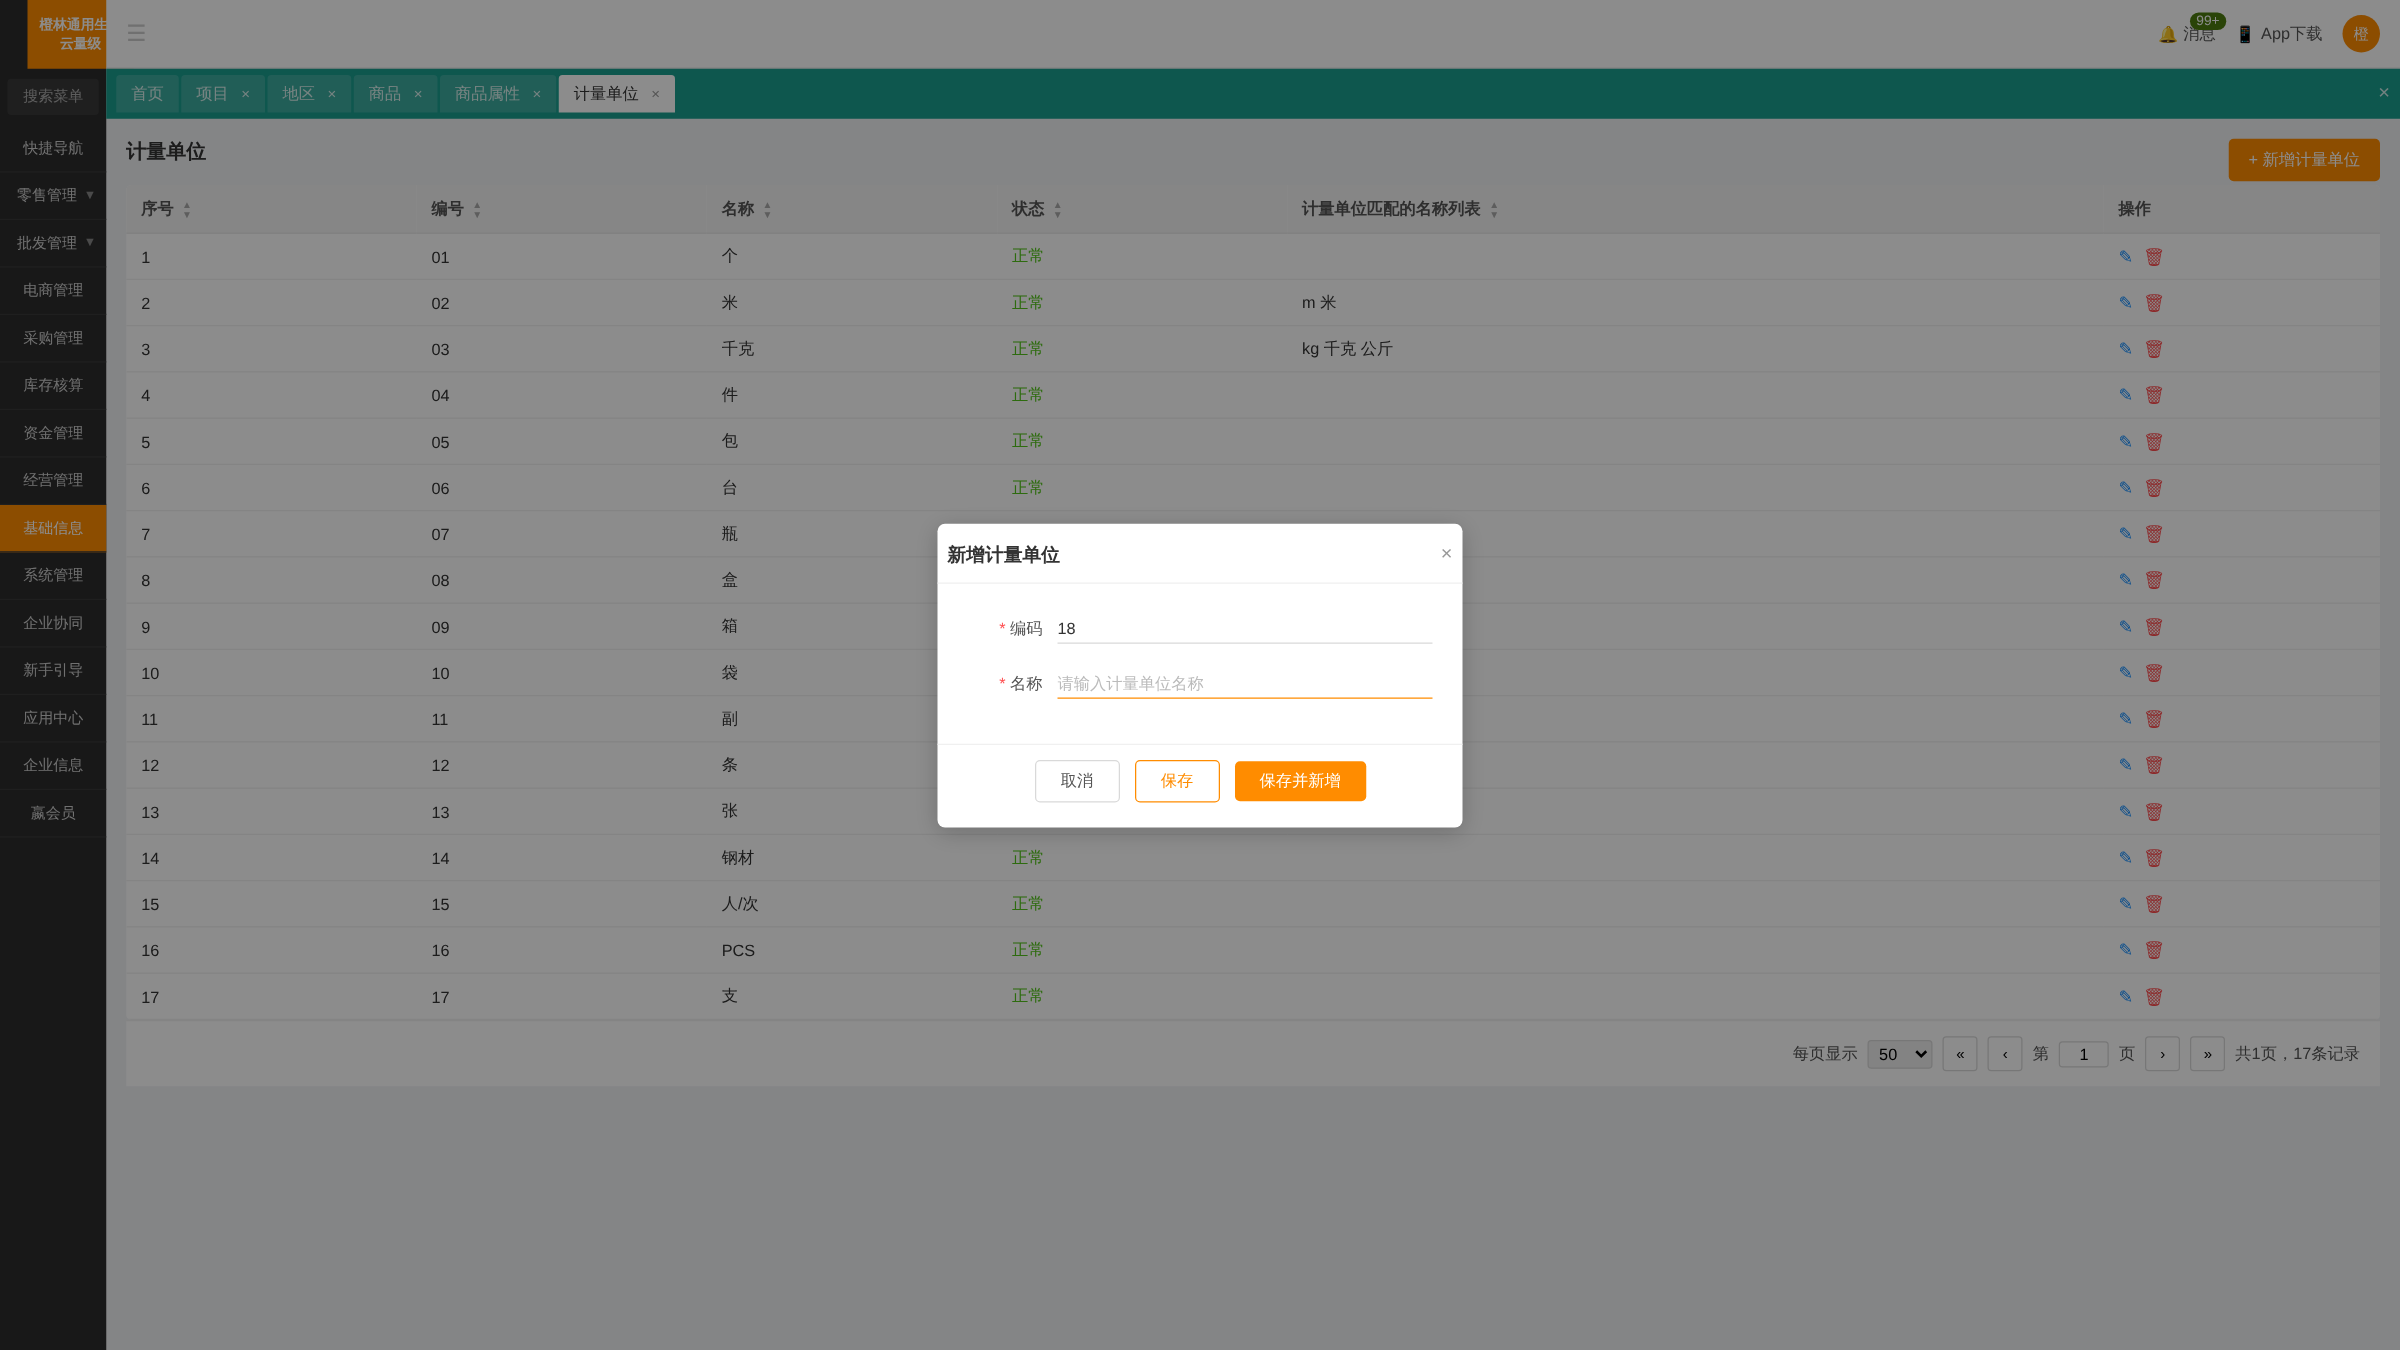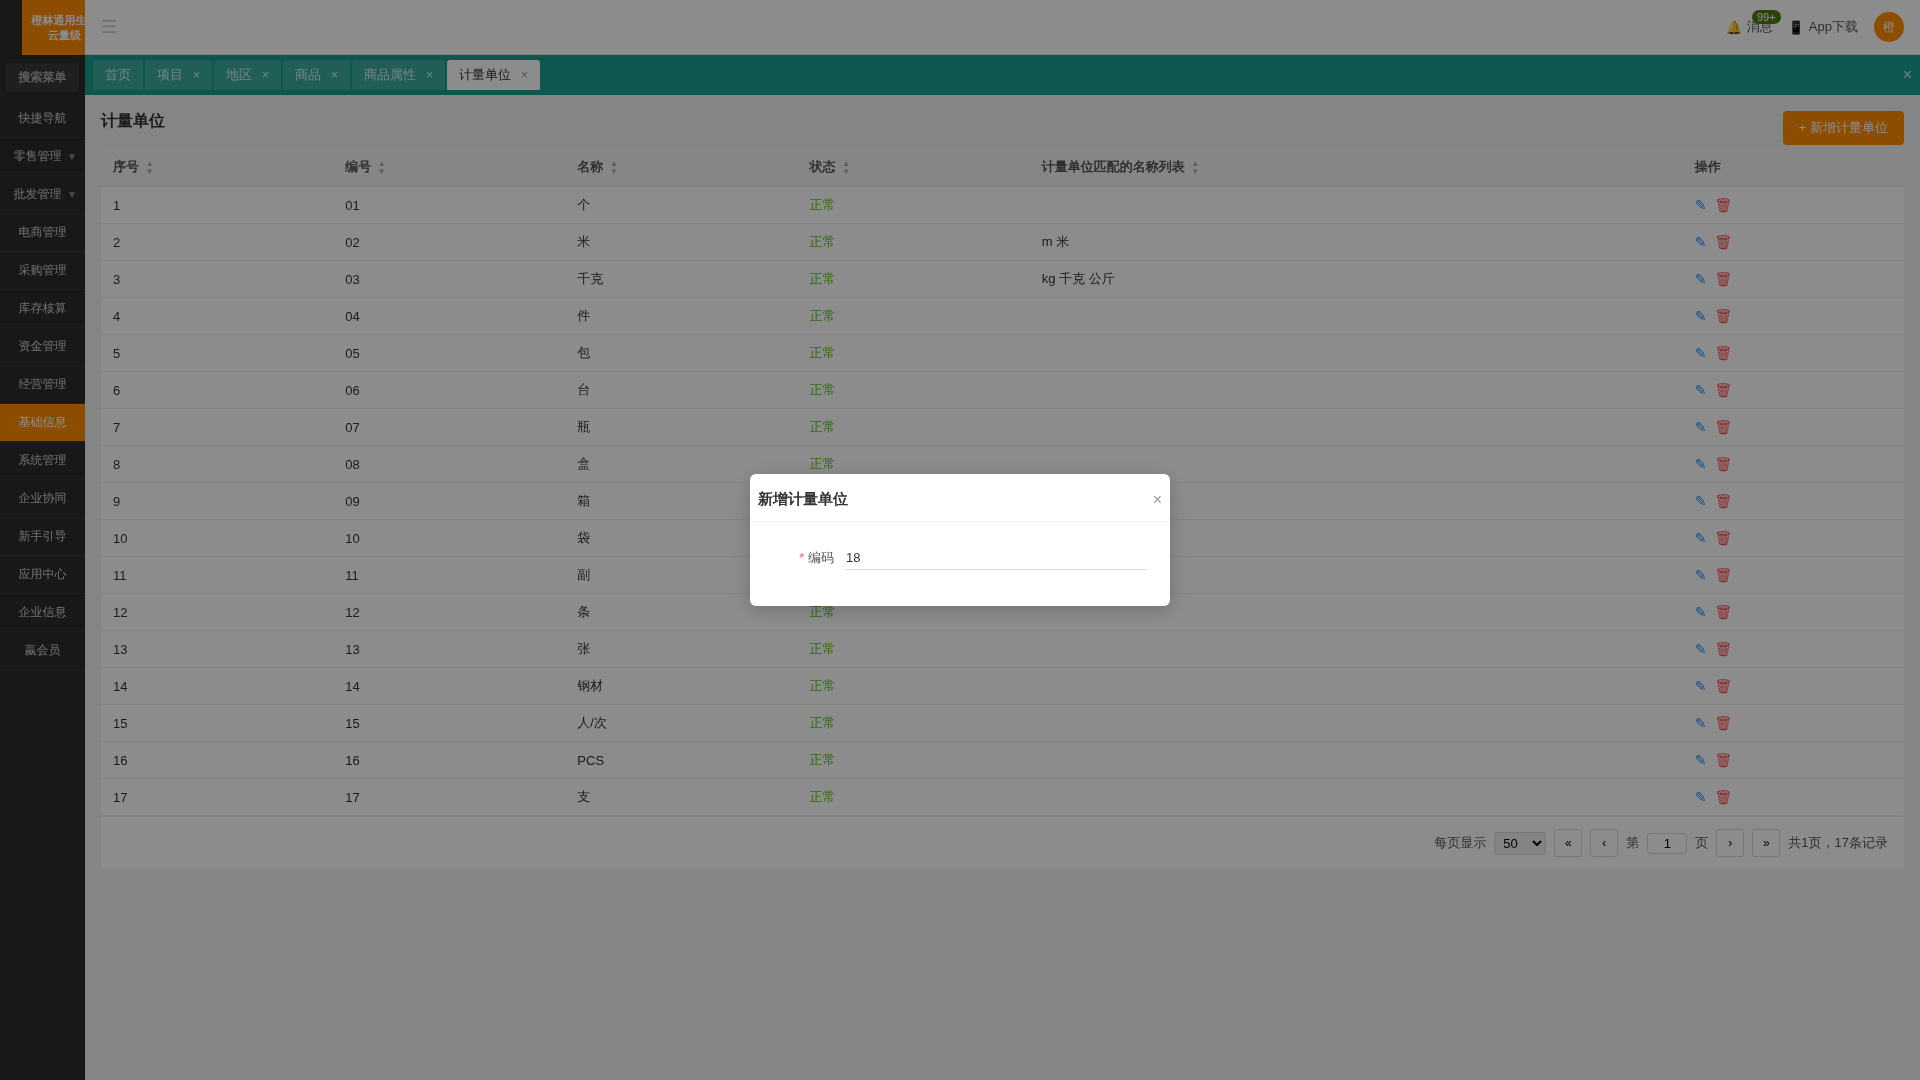--- a/index.html
+++ b/index.html
@@ -3,21 +3,21 @@
   <meta charset="utf-8">
   <style>
     * { margin: 0; padding: 0; box-sizing: border-box; }
     body { font-family: "Microsoft YaHei", "PingFang SC", sans-serif; font-size: 13px; background: #f0f2f5; width: 1920px; height: 1080px; overflow: hidden; display: flex; }
 
     
     .sidebar { width: 85px; background: #2d2d2d; height: 1080px; display: flex; flex-direction: column; align-items: center; flex-shrink: 0; }
     .sidebar-logo { width: 85px; height: 55px; background: #ff8c00; display: flex; align-items: center; justify-content: center; flex-shrink: 0; margin-left: 44px; }
     .sidebar-logo-text { color: white; font-size: 11px; font-weight: bold; text-align: center; line-height: 1.3; }
     .sidebar-search { width: 100%; padding: 8px 6px; }
-    .sidebar-search-btn { width: 100%; background: #3a3a3a; border: none; color: #aaa; padding: 6px 4px; border-radius: 3px; cursor: pointer; font-size: 12px; text-align: center; font-weight: bold; }
+    .sidebar-search-btn { width: 100%; background: #3a3a3a; border: none; color: #aaa; padding: 6px 4px; border-radius: 3px; cursor: pointer; font-size: 12px; text-align: center; }
     .sidebar-nav-item { width: 100%; padding: 10px 4px; color: #ccc; text-align: center; cursor: pointer; font-size: 12px; border-bottom: 1px solid #3a3a3a; }
     .sidebar-nav-item.active { background: #ff8c00; color: white; }
     .sidebar-nav-item.has-arrow { display: flex; align-items: center; justify-content: space-between; padding: 10px 8px; }
     .sidebar-nav-label { flex: 1; text-align: center; }
     .sidebar-arrow { font-size: 10px; color: #888; }
 
     
     .main { flex: 1; display: flex; flex-direction: column; height: 1080px; }
 
     
@@ -457,15 +457,27 @@
       <span class="modal-close">×</span>
     </div>
     <div class="modal-body">
       <div class="form-row">
         <div class="form-label">
           <span style="color:#ff4d4f;">*</span>
           <span>编码</span>
         </div>
         <input class="form-input" type="text" value="18" style="">
       </div>
+      <div class="form-row">
+        <div class="form-label">
+          <span style="color:#ff4d4f;">*</span>
+          <span>名称</span>
+        </div>
+        <input class="form-input focused" type="text" placeholder="请输入计量单位名称" style="">
+      </div>
+    </div>
+    <div class="modal-footer">
+      <button class="btn-cancel">取消</button>
+      <button class="btn-save">保存</button>
+      <button class="btn-save-new">保存并新增</button>
     </div>
   </div>
 </div>
 
 </body></html>

